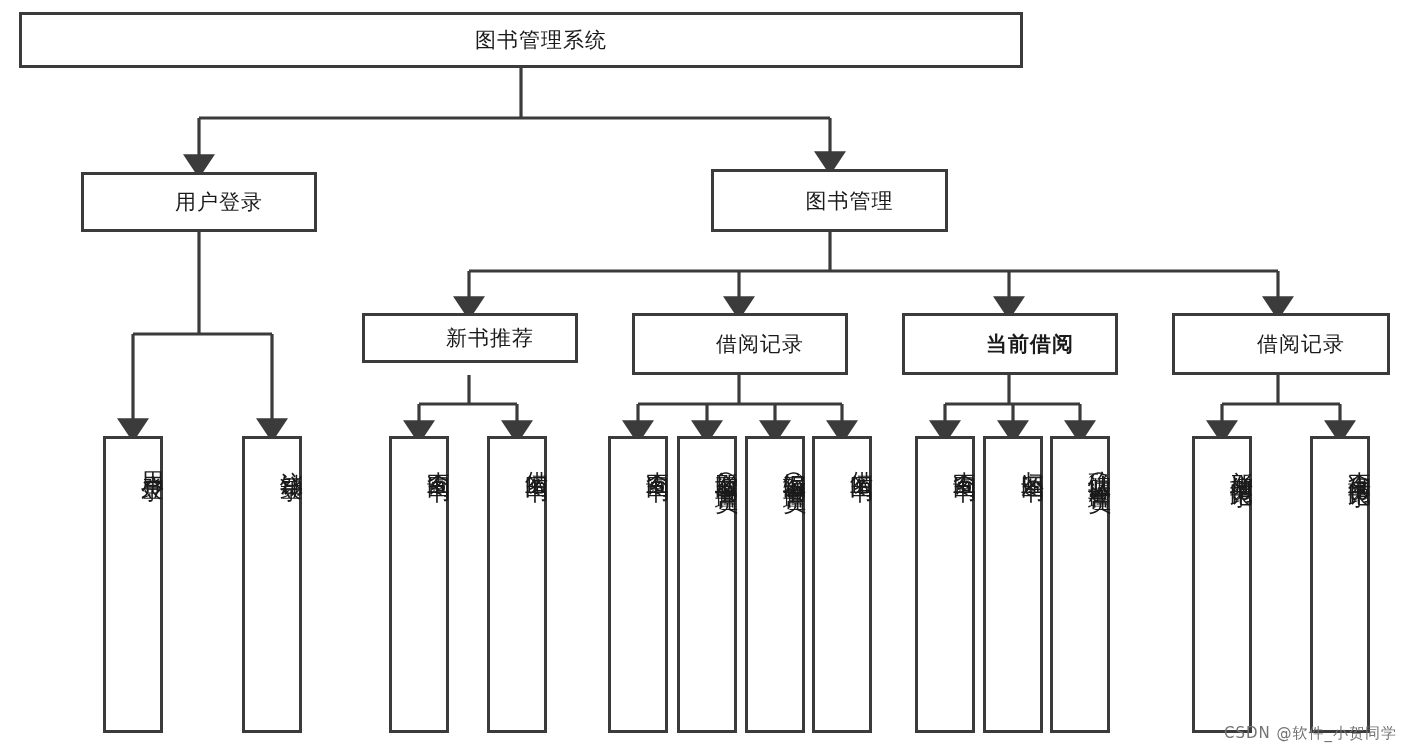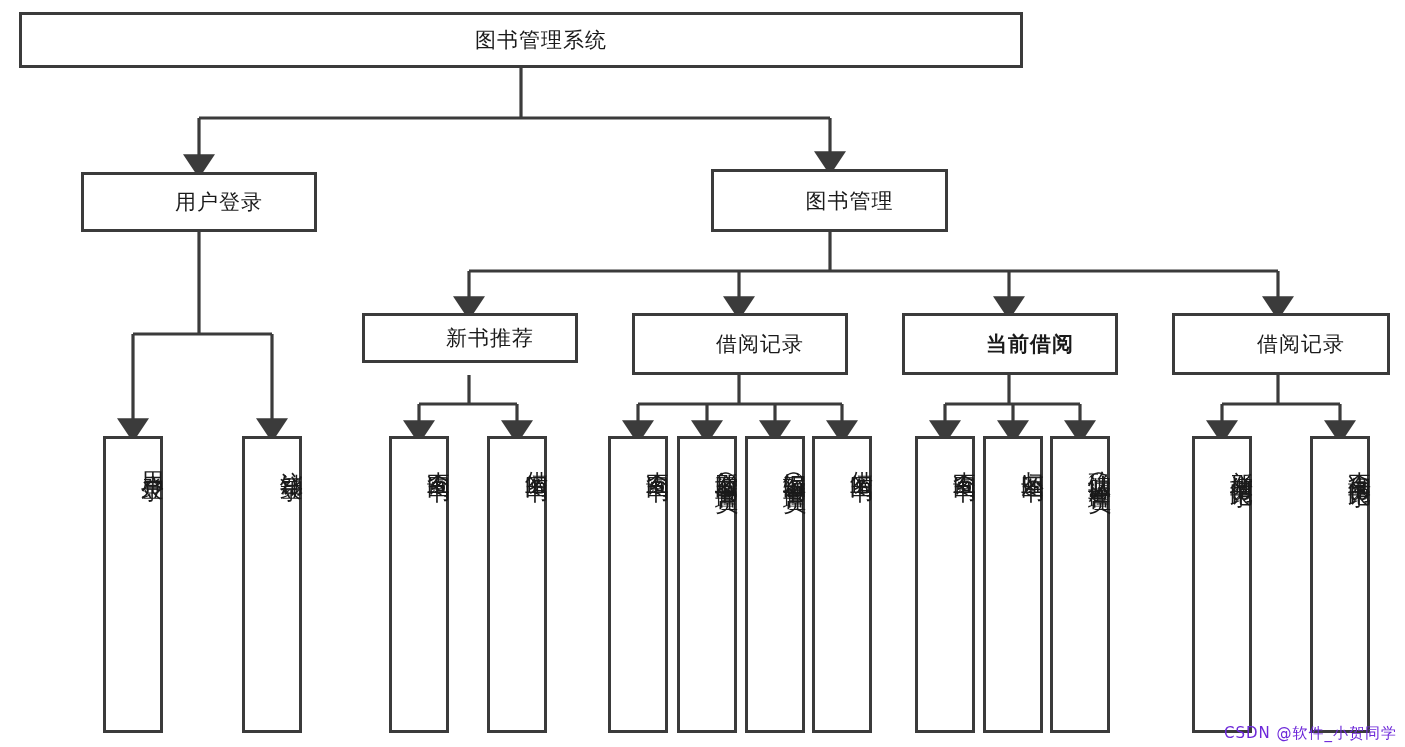--- a/index.html
+++ b/index.html
@@ -9,21 +9,21 @@
   svg#wires{position:absolute;left:0;top:0;width:1405px;height:747px;}
   .node{position:absolute;box-sizing:border-box;background:#ffffff;
         border:3px solid #3b3b3b;display:flex;align-items:center;
         justify-content:center;color:#1a1a1a;padding-left:40px;}
   .node.h{font-size:21px;letter-spacing:1px;}
   .node.v{writing-mode:vertical-rl;text-orientation:upright;
           font-size:23px;letter-spacing:3px;padding-top:14px;
           justify-content:flex-start;align-items:center;line-height:1.05;}
   .node.v span{display:block;}
   #watermark{position:absolute;right:8px;bottom:4px;font-size:15px;
-             color:#6d28d9;letter-spacing:1px;white-space:nowrap;}
+             color:#737373;letter-spacing:1px;white-space:nowrap;}
 </style>
 </head>
 <body>
 
 <div id="canvas">
 
   <svg id="wires" viewBox="0 0 1405 747" preserveAspectRatio="none">
     <defs>
       <marker id="arw" markerWidth="12" markerHeight="12" refX="1.2" refY="5" orient="auto" markerUnits="strokeWidth">
         <path d="M0,0 L0,10 L7.5,5 z" fill="#3b3b3b"></path>

